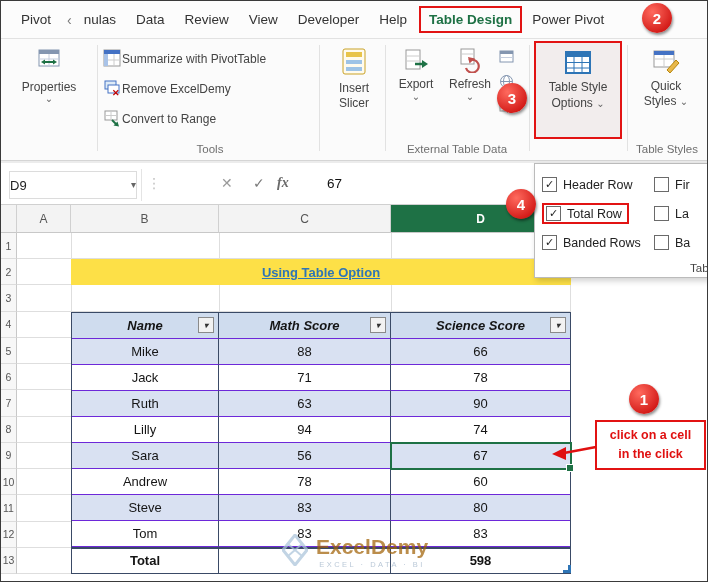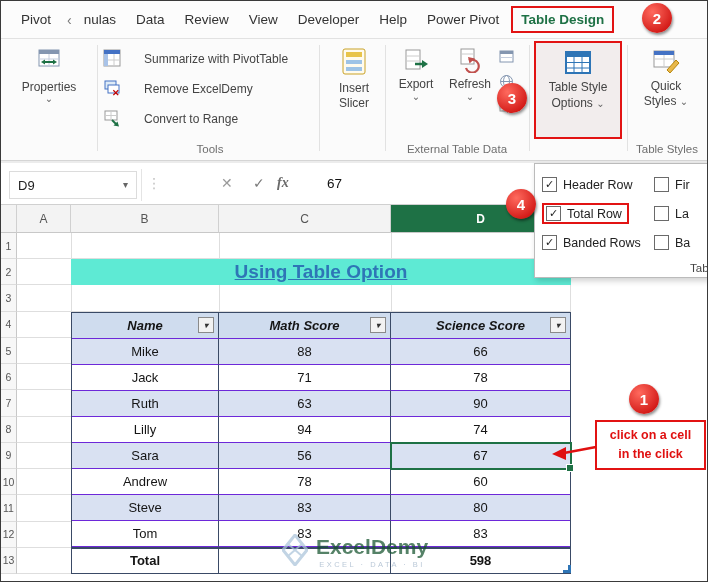--- a/index.html
+++ b/index.html
@@ -14,52 +14,52 @@
 
   
   .ribbon { position:absolute; top:38px; left:0; width:708px; height:122px; background:#fbfbfb; border-bottom:1px solid #d5d5d5; font-size:12px; color:#444; }
   .vsep { position:absolute; top:6px; height:106px; width:1px; background:#e2e2e2; }
   .grouplabel { position:absolute; top:104px; text-align:center; font-size:11.5px; color:#6e6e6e; }
 
   .grp-props { position:absolute; left:0; top:8px; width:96px; text-align:center; }
   .grp-props .lbl { margin-top:6px; }
   .caret { color:#666; font-size:10px; line-height:1; }
 
-  .toolitem { position:absolute; left:102px; height:24px; display:flex; align-items:center; gap:23px; white-space:nowrap; cursor:default; }
+  .toolitem { position:absolute; left:102px; height:24px; display:flex; align-items:center; gap:1px; white-space:nowrap; cursor:default; }
   .bigbtn { position:absolute; top:8px; text-align:center; line-height:1.25; cursor:default; }
   .bigbtn svg { display:block; margin:0 auto 4px auto; }
   .smallicons { position:absolute; left:498px; top:10px; width:22px; display:flex; flex-direction:column; gap:7px; }
 
   .tso-btn { position:absolute; left:533px; top:2px; width:88px; height:98px; border:2px solid #E21313; background:#f2eded; text-align:center; padding-top:7px; line-height:1.3; cursor:default; }
   .tso-btn svg { display:block; margin:0 auto 4px auto; }
 
   
   .fbar { position:absolute; top:160px; left:0; width:708px; height:44px; background:#fff; border-top:2px solid #ececec; border-bottom:1px solid #d0d0d0; }
-  .namebox { position:absolute; left:8px; top:8px; width:128px; height:28px; border:1px solid #dcdcdc; display:flex; align-items:center; padding:0 8px; font-size:13px; color:#222; }
+  .namebox { position:absolute; left:8px; top:8px; width:128px; height:28px; border:1px solid #dcdcdc; display:flex; align-items:center; padding:0 0; font-size:13px; color:#222; }
   .namebox .caret { margin-left:auto; }
   .fbar-sep { position:absolute; left:140px; top:6px; height:32px; width:1px; background:#e4e4e4; }
   .grip { position:absolute; left:146px; top:12px; color:#c2c2c2; font-size:14px; }
   .fbtn { position:absolute; top:12px; font-size:14px; color:#9a9a9a; cursor:default; }
   .fx { font-style:italic; font-family:"Liberation Serif", serif; font-weight:700; color:#6a6a6a; }
   .fval { position:absolute; left:326px; top:13px; font-size:13.5px; color:#111; }
 
   
   .colheads { position:absolute; top:204px; left:0; width:570px; height:28px; }
   .ch { position:absolute; top:0; height:28px; background:#f3f3f3; border-right:1px solid #d0d0d0; border-bottom:1px solid #c8c8c8; display:flex; align-items:center; justify-content:center; font-size:12px; color:#555; }
   .ch-sel { background:#1E7145; color:#fff; font-weight:600; }
   .corner { position:absolute; left:0; width:16px; }
 
   .rowheads { position:absolute; top:232px; left:0; width:16px; height:341px; display:grid; grid-template-rows:repeat(13,1fr); }
   .rh { border-right:1px solid #c8c8c8; border-bottom:1px solid #dcdcdc; background:#f7f7f7; font-size:10.5px; color:#555; display:flex; align-items:center; justify-content:center; }
 
   .gridrows { position:absolute; top:232px; left:16px; width:554px; height:341px; display:grid; grid-template-rows:repeat(13,1fr); }
   .gr { border-bottom:1px solid #dedede; }
   .vline { position:absolute; top:232px; height:341px; width:1px; background:#dedede; }
 
-  .titleblock { position:absolute; left:70px; top:258.2px; width:500px; height:26.3px; background:#5eead4; display:flex; align-items:center; justify-content:center; font-size:19px; font-weight:700; color:#2E75B6; text-decoration:underline; }
+  .titleblock { position:absolute; left:70px; top:258.2px; width:500px; height:26.3px; background:#fde047; display:flex; align-items:center; justify-content:center; font-size:13px; font-weight:700; color:#2E75B6; text-decoration:underline; }
 
   .xtable { position:absolute; left:70px; top:310.7px; width:500px; height:262.3px; display:grid; grid-template-rows:repeat(10,1fr); font-size:13px; border:1px solid #3A4A66; background:#fff; }
   .trow { display:grid; grid-template-columns:147px 172px 179px; }
   .tcell { border-right:1px solid #3A4A66; border-bottom:1px solid #6d28d9; display:flex; align-items:center; justify-content:center; position:relative; color:#151515; }
   .tcell:last-child { border-right:none; }
   .trow:last-child .tcell { border-bottom:none; }
   .thead .tcell { background:#CFDCEE; font-weight:700; font-style:italic; }
   .band .tcell { background:#D9E1F2; }
   .total .tcell { font-weight:700; border-top:2px solid #3A4A66; }
   .filterbtn { position:absolute; right:4px; top:50%; transform:translateY(-50%); width:16px; height:16px; background:#f2f2f2; border:1px solid #8a8a8a; font-size:8px; color:#333; display:flex; align-items:center; justify-content:center; cursor:default; }
@@ -78,39 +78,39 @@
   .panelfooter { position:absolute; left:155px; bottom:3px; font-size:11.5px; color:#444; }
 
   
   .numcircle { position:absolute; width:30px; height:30px; border-radius:50%; background:radial-gradient(circle at 35% 30%, #ff6a5e, #c40000); color:#fff; font-weight:700; font-size:15px; display:flex; align-items:center; justify-content:center; box-shadow:1px 2px 3px rgba(0,0,0,.45); z-index:50; }
   .callout { position:absolute; left:594px; top:419px; width:111px; height:50px; border:2px solid #E21313; background:#fff; color:#E01010; font-weight:700; font-size:12.5px; line-height:1.55; display:flex; flex-direction:column; justify-content:center; text-align:center; z-index:45; }
   .arrowsvg { position:absolute; left:550px; top:440px; z-index:45; }
 
   
   .watermark { position:absolute; left:281px; top:533px; display:flex; align-items:center; gap:8px; opacity:.72; z-index:10; }
   .wm-text { display:flex; flex-direction:column; align-items:center; }
-  .wm-name { font-size:21px; font-weight:700; color:#14532d; line-height:1.1; }
+  .wm-name { font-size:21px; font-weight:700; color:#a16207; line-height:1.1; }
   .wm-tag { font-size:7.5px; letter-spacing:2.5px; color:#9FB3C8; margin-top:2px; }
 </style>
 </head>
 <body>
 
 <div class="screen">
 
   <div class="tabsbar">
     <div class="tab">Pivot</div>
     <span class="chev">‹</span>
     <div class="tab">nulas</div>
     <div class="tab">Data</div>
     <div class="tab">Review</div>
     <div class="tab">View</div>
     <div class="tab">Developer</div>
     <div class="tab">Help</div>
+    <div class="tab tab-active">Table Design</div>
     <div class="tab">Power Pivot</div>
-    <div class="tab tab-active">Table Design</div>
   </div>
 
   <div class="ribbon">
     <div class="grp-props">
       <span>
         <svg width="26" height="24" viewBox="0 0 26 24">
             <rect x="3" y="3" width="20" height="16" fill="#fff" stroke="#8496B0"></rect>
             <rect x="3" y="3" width="20" height="4" fill="#8496B0"></rect>
             <line x1="3" y1="12" x2="23" y2="12" stroke="#c5cede"></line>
             <line x1="13" y1="7" x2="13" y2="19" stroke="#c5cede"></line>

